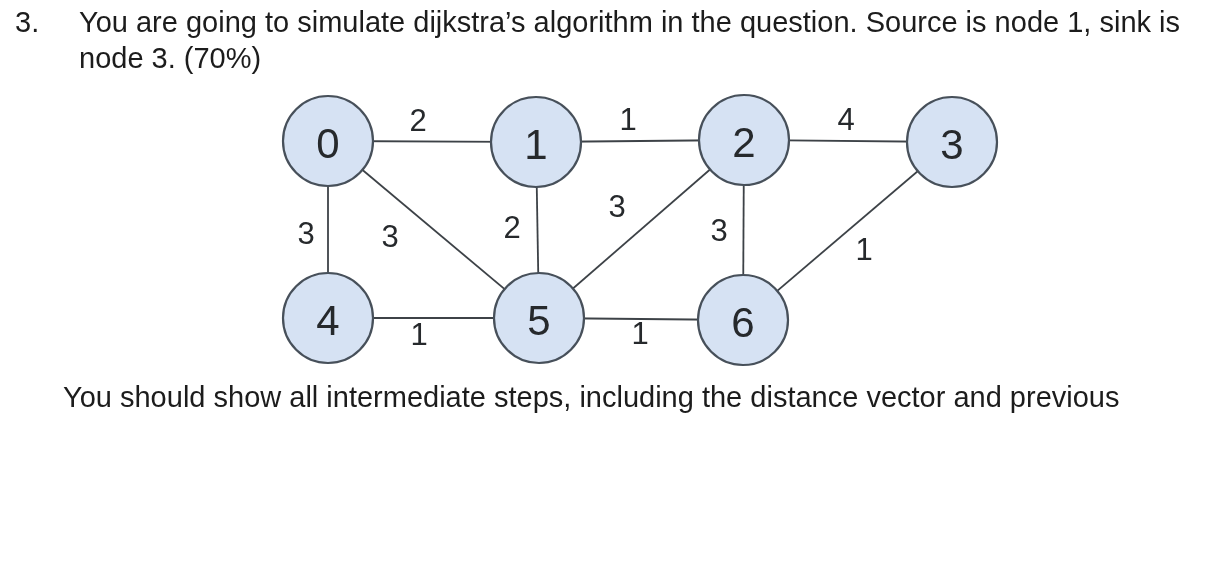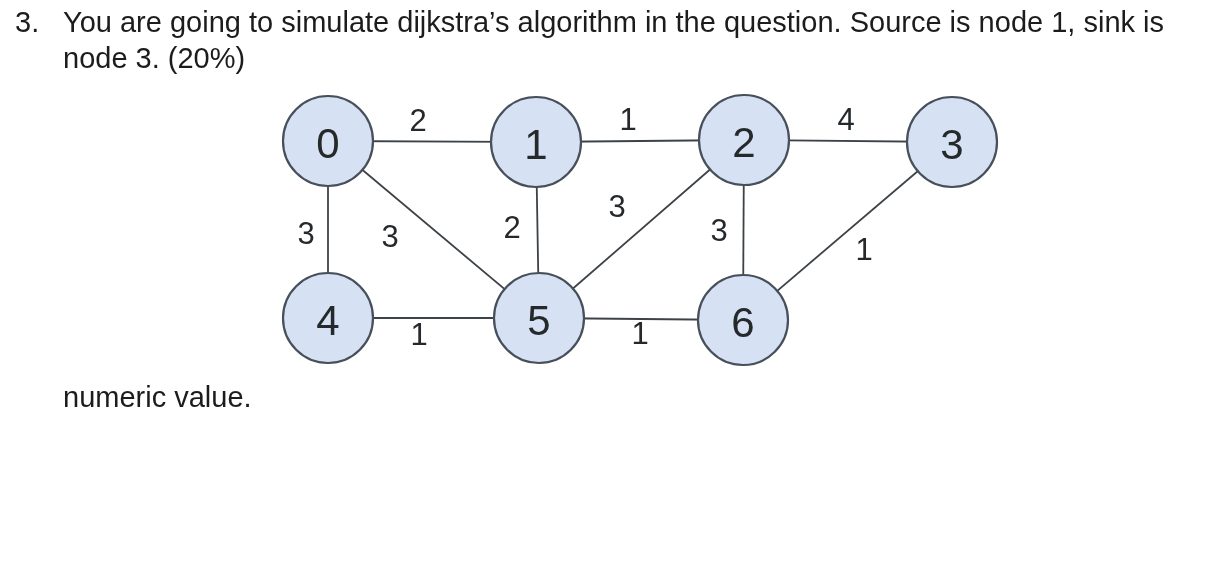--- a/index.html
+++ b/index.html
@@ -26,20 +26,21 @@
   .q-num {
     width: 48px;
     font-size: 29px;
     line-height: 36px;
     flex: 0 0 48px;
   }
   .q-body {
     font-size: 29px;
     line-height: 36px;
     white-space: nowrap;
+    margin-left: 16px;
   }
   .instructions {
     position: absolute;
     top: 378px;
     left: 63px;
     font-size: 29px;
     line-height: 39px;
     white-space: nowrap;
   }
   #graph-svg {
@@ -60,21 +61,21 @@
 </style>
 </head>
 <body>
 
 <div class="page">
 
   <div class="question">
     <div class="q-num">3.</div>
     <div class="q-body">
       <div>You are going to simulate dijkstra’s algorithm in the question. Source is node 1, sink is</div>
-      <div>node 3. (20%)</div>
+      <div>node 3. (70%)</div>
     </div>
   </div>
 
   <svg id="graph-svg" width="1216" height="582" viewBox="0 0 1216 582">
       <line x1="328" y1="141" x2="536" y2="142" stroke="#3d4247" stroke-width="1.8"></line>
       <line x1="536" y1="142" x2="744" y2="140" stroke="#3d4247" stroke-width="1.8"></line>
       <line x1="744" y1="140" x2="952" y2="142" stroke="#3d4247" stroke-width="1.8"></line>
       <line x1="328" y1="141" x2="328" y2="318" stroke="#3d4247" stroke-width="1.8"></line>
       <line x1="328" y1="141" x2="539" y2="318" stroke="#3d4247" stroke-width="1.8"></line>
       <line x1="536" y1="142" x2="539" y2="318" stroke="#3d4247" stroke-width="1.8"></line>
@@ -104,16 +105,16 @@
       <text x="952" y="144" text-anchor="middle" dominant-baseline="central" fill="#26292c" class="node-label">3</text>
       <circle cx="328" cy="318" r="45" fill="#d6e2f3" stroke="#47505a" stroke-width="2.2"></circle>
       <text x="328" y="320" text-anchor="middle" dominant-baseline="central" fill="#26292c" class="node-label">4</text>
       <circle cx="539" cy="318" r="45" fill="#d6e2f3" stroke="#47505a" stroke-width="2.2"></circle>
       <text x="539" y="320" text-anchor="middle" dominant-baseline="central" fill="#26292c" class="node-label">5</text>
       <circle cx="743" cy="320" r="45" fill="#d6e2f3" stroke="#47505a" stroke-width="2.2"></circle>
       <text x="743" y="322" text-anchor="middle" dominant-baseline="central" fill="#26292c" class="node-label">6</text>
     </svg>
 
   <div class="instructions">
-    <div>numeric value.</div>
+    <div>You should show all intermediate steps, including the distance vector and previous</div>
   </div>
 
 </div>
 
 </body></html>

